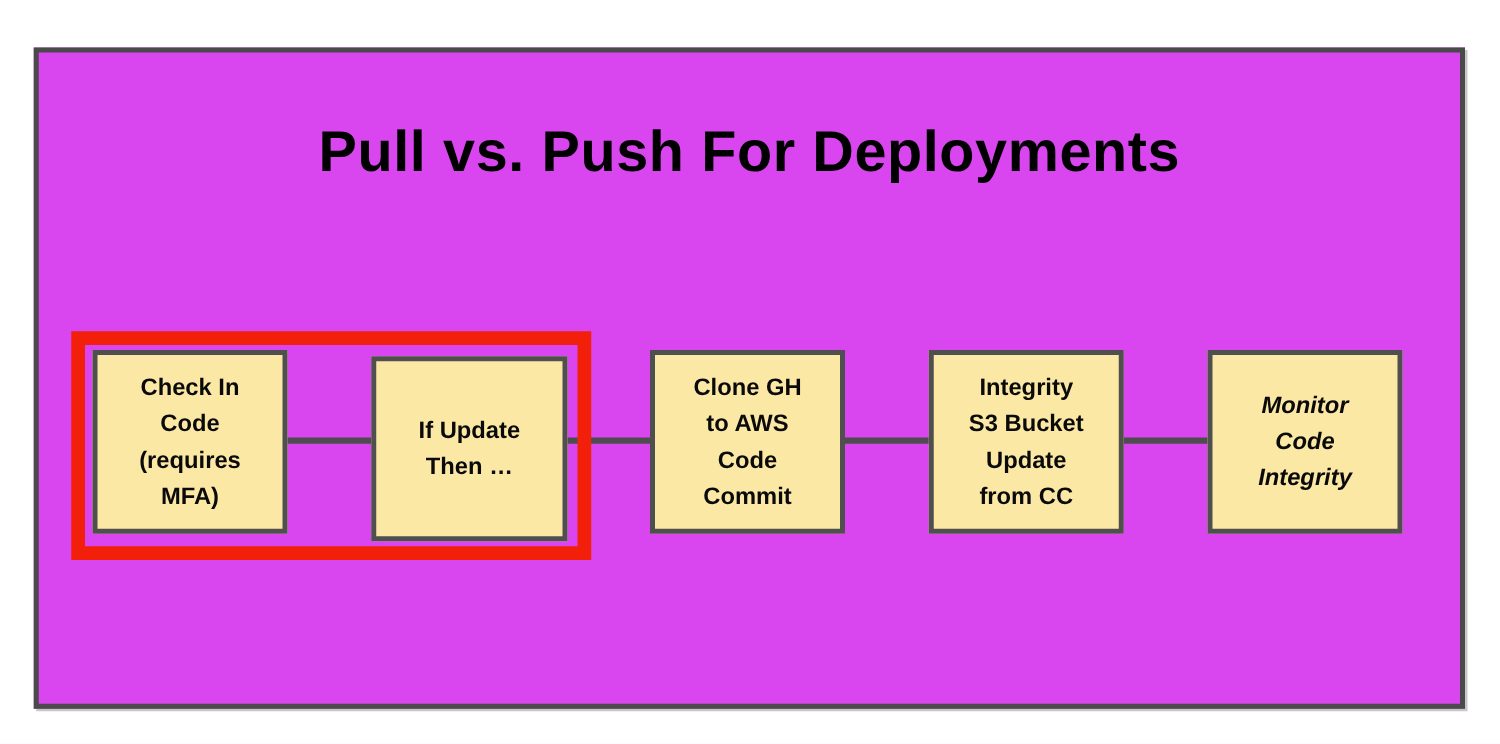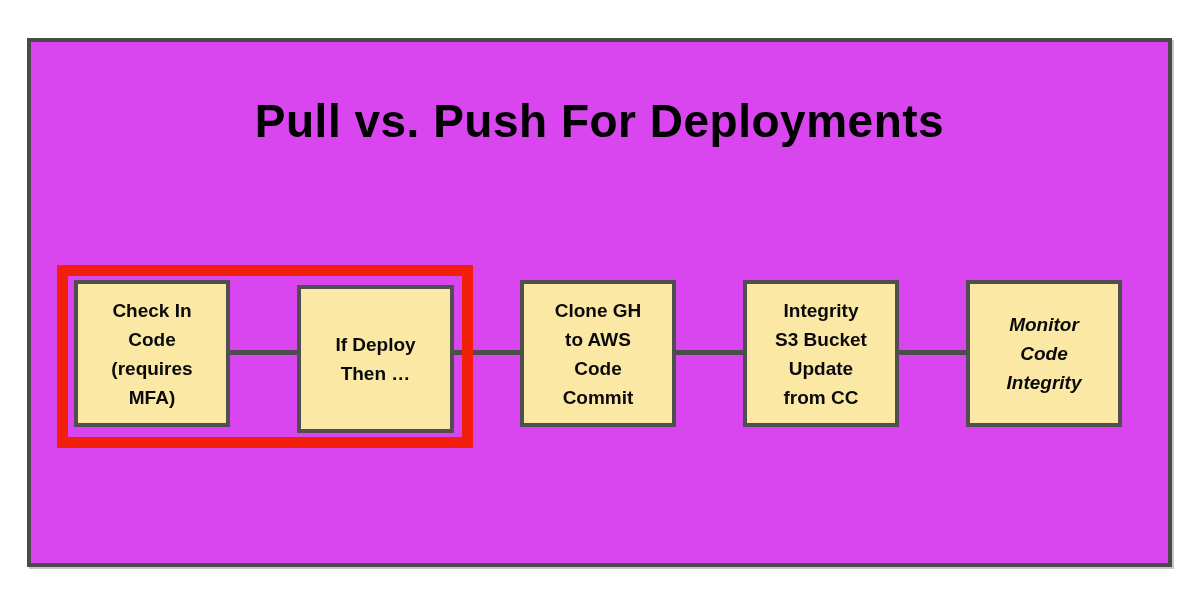--- a/index.html
+++ b/index.html
@@ -97,21 +97,21 @@
     <div class="connector"></div>
 
     <div class="box box-1">
       <span class="box-label">Check In
 Code
 (requires
 MFA)</span>
     </div>
 
     <div class="box box-2">
-      <span class="box-label">If Deploy
+      <span class="box-label">If Update
 Then …</span>
     </div>
 
     <div class="box box-3">
       <span class="box-label">Clone GH
 to AWS
 Code
 Commit</span>
     </div>
 

